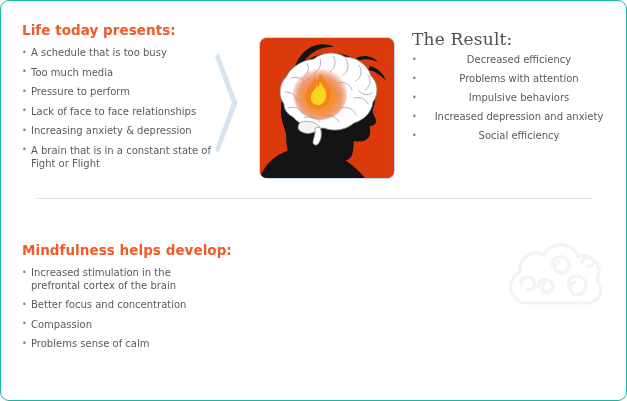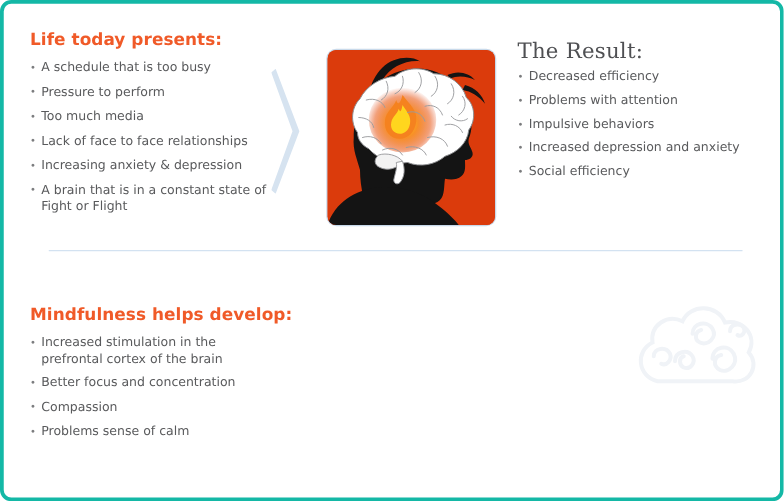--- a/index.html
+++ b/index.html
@@ -13,21 +13,21 @@
     font-family: "DejaVu Sans", "Liberation Sans", sans-serif;
     overflow: hidden;
   }
 
   .page {
     position: relative;
     width: 627px;
     height: 401px;
     box-sizing: border-box;
     background: #ffffff;
-    border: 3px solid #14b8a6;
+    border: 1px solid #14b8a6;
     border-radius: 9px;
     overflow: hidden;
   }
 
   
   .section {
     position: absolute;
     left: 0;
     width: 627px;
   }
@@ -119,20 +119,21 @@
     font-size: 17px;
     font-weight: normal;
     color: #4f5053;
     margin: 0 0 5px 0;
     letter-spacing: 0.2px;
     white-space: nowrap;
   }
 
   .right-col ul.bullets li {
     margin-bottom: 6.5px;
+    text-align: center;
   }
 
   
   .watermark {
     position: absolute;
     left: 493px;
     top: 224px;
     width: 120px;
     height: 104px;
     pointer-events: none;
@@ -143,22 +144,22 @@
 <body>
 
 <div class="page">
 
   <div class="section section-top">
 
     <div class="left-col">
       <div class="head-orange">Life today presents:</div>
       <ul class="bullets">
         <li>A schedule that is too busy</li>
+        <li>Too much media</li>
         <li>Pressure to perform</li>
-        <li>Too much media</li>
         <li>Lack of face to face relationships</li>
         <li>Increasing anxiety &amp; depression</li>
         <li>A brain that is in a constant state of Fight or Flight</li>
       </ul>
     </div>
 
     <div class="chevron chev-top">
       <svg width="26" height="100" viewBox="0 0 26 100" xmlns="http://www.w3.org/2000/svg">
         <path d="M3.5 0 L22.5 50 L3.5 100 L0 97 L17 50 L0 3 Z" fill="#d6e3f0"></path>
       </svg>

